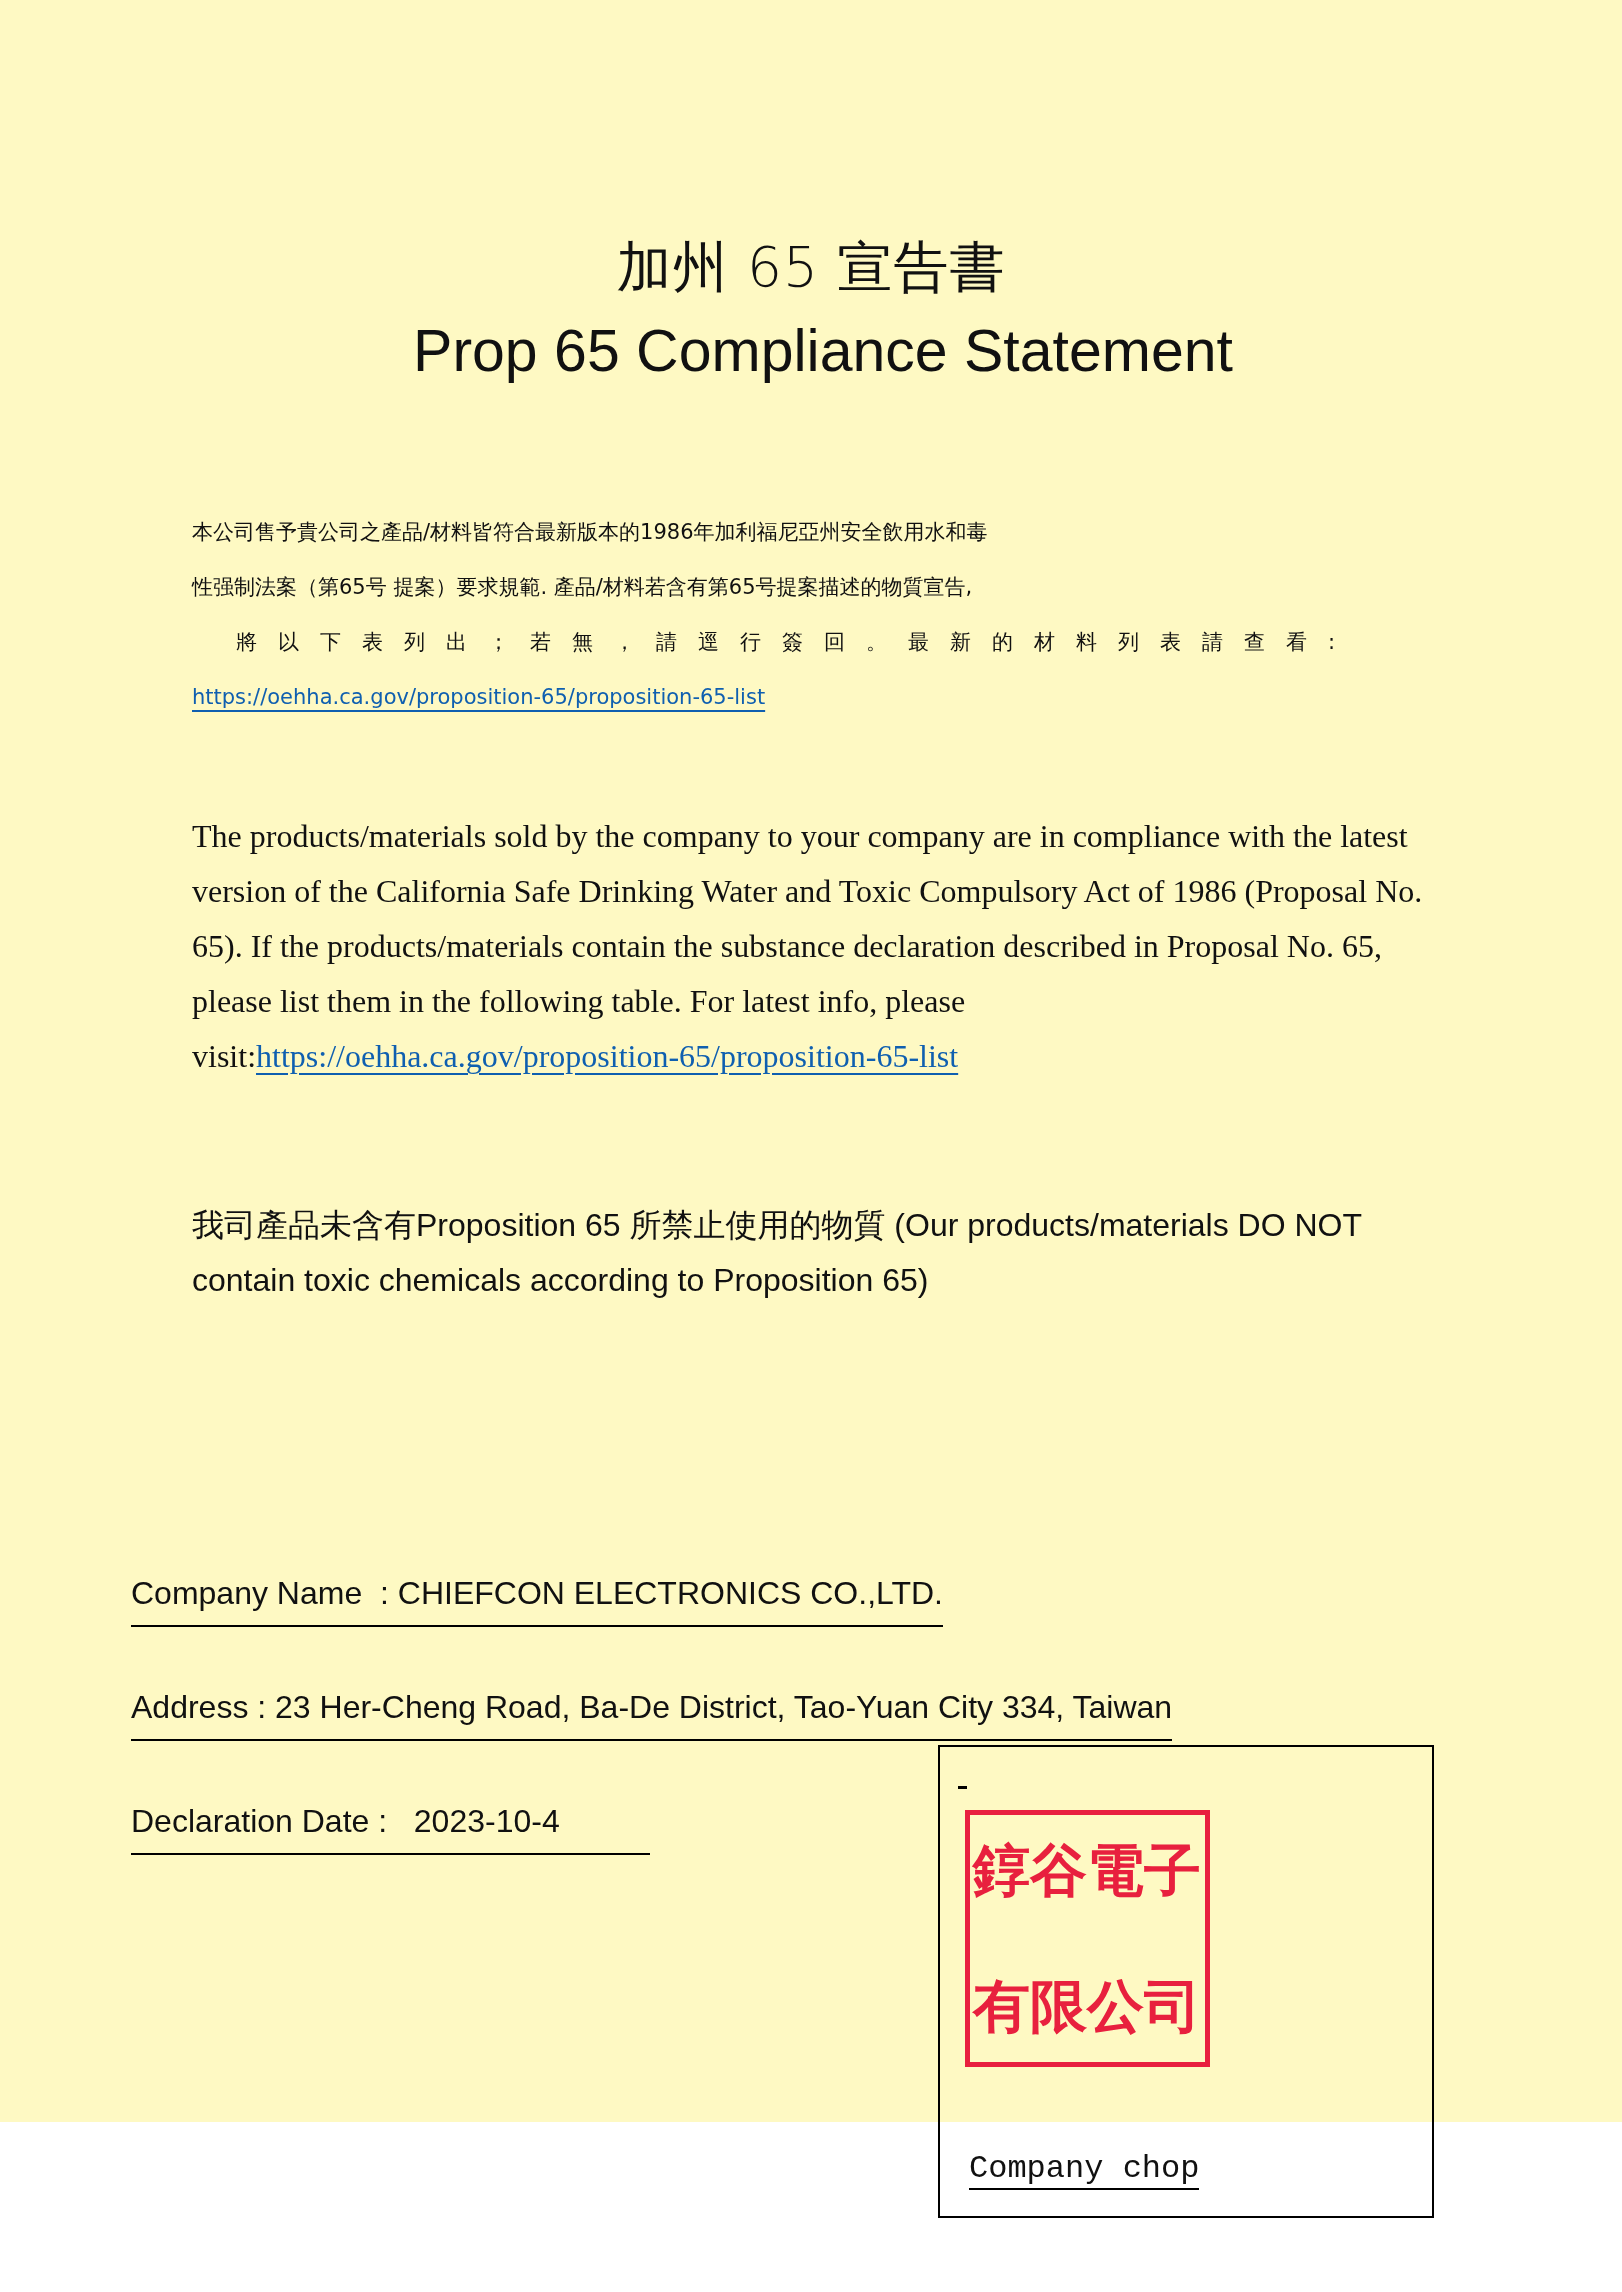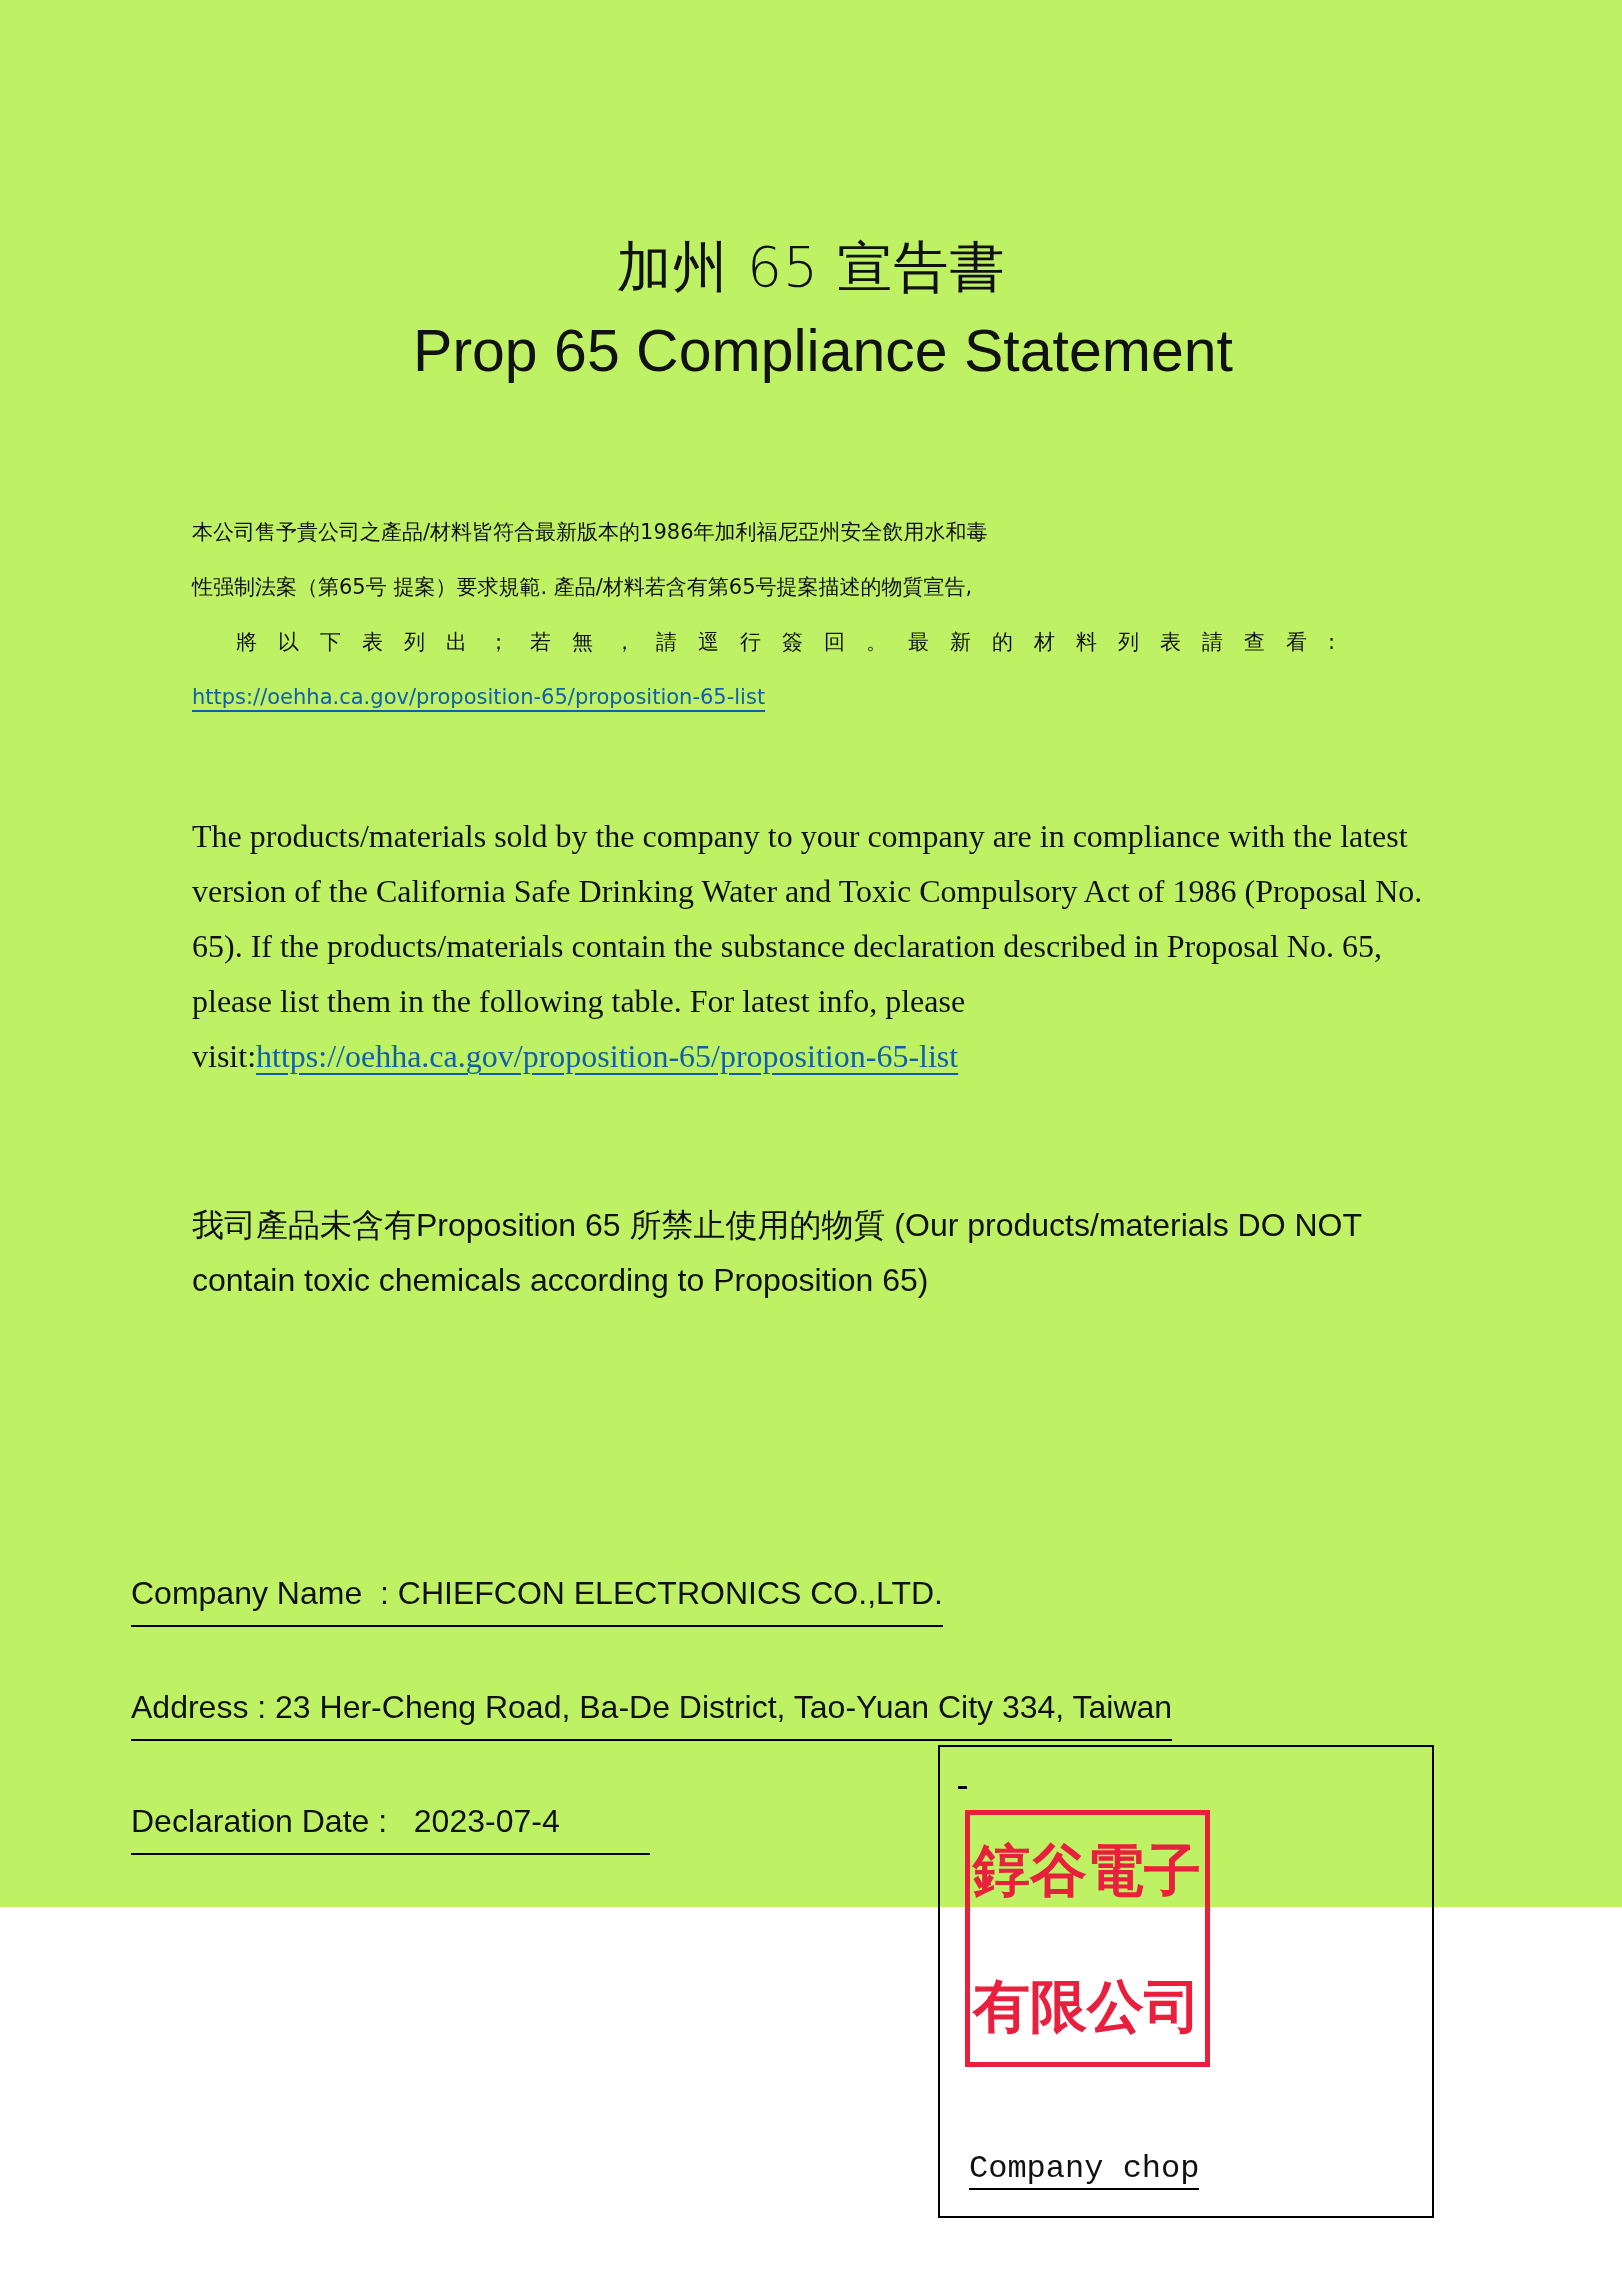--- a/index.html
+++ b/index.html
@@ -4,21 +4,21 @@
   <style>
     html, body { margin: 0; padding: 0; background: #ffffff; }
     body {
       width: 1622px;
       height: 2293px;
       position: relative;
       overflow: hidden;
       font-family: "DejaVu Sans", "Liberation Sans", sans-serif;
       color: #111111;
     }
-    .page { position: absolute; left: 0; top: 0; width: 1622px; height: 1907px; background: #bef264; }
+    .page { position: absolute; left: 0; top: 0; width: 1622px; height: 2122px; background: #fef9c3; }
 
     .title-zh {
       position: absolute; left: 0; width: 1622px; top: 233px;
       text-align: center; font-size: 55px; font-weight: 300; letter-spacing: 1px;
       line-height: 69px; color: #111;
     }
     .title-en {
       position: absolute; left: 12px; width: 1622px; top: 312px;
       text-align: center; font-size: 59px; font-weight: 300; line-height: 78px; color: #111;
       font-family: "Liberation Sans", sans-serif;
@@ -90,21 +90,21 @@
   </div>
 
   <div class="para para-en">
     <span>The products/materials sold by the company to your company are in compliance with the latest version of the California Safe Drinking Water and Toxic Compulsory Act of 1986 (Proposal No. 65). If the products/materials contain the substance declaration described in Proposal No. 65, please list them in the following table. For latest info, please visit:</span><a class="link">https://oehha.ca.gov/proposition-65/proposition-65-list</a>
   </div>
 
   <div class="para para-note">我司產品未含有Proposition 65 所禁止使用的物質 (Our products/materials DO NOT contain toxic chemicals according to Proposition 65)</div>
 
   <div class="field field-company">Company Name  : CHIEFCON ELECTRONICS CO.,LTD.</div>
   <div class="field field-address">Address : 23 Her-Cheng Road, Ba-De District, Tao-Yuan City 334, Taiwan</div>
-  <div class="field field-date"><span>Declaration Date :   </span><span>2023-07-4</span></div>
+  <div class="field field-date"><span>Declaration Date :   </span><span>2023-10-4</span></div>
 
   <div class="chop-box">
     <div class="chop-dash"></div>
     <div class="stamp">
       <div class="stamp-row">錞谷電子</div>
       <div class="stamp-row">有限公司</div>
     </div>
     <div class="chop-label">Company chop</div>
   </div>
 

